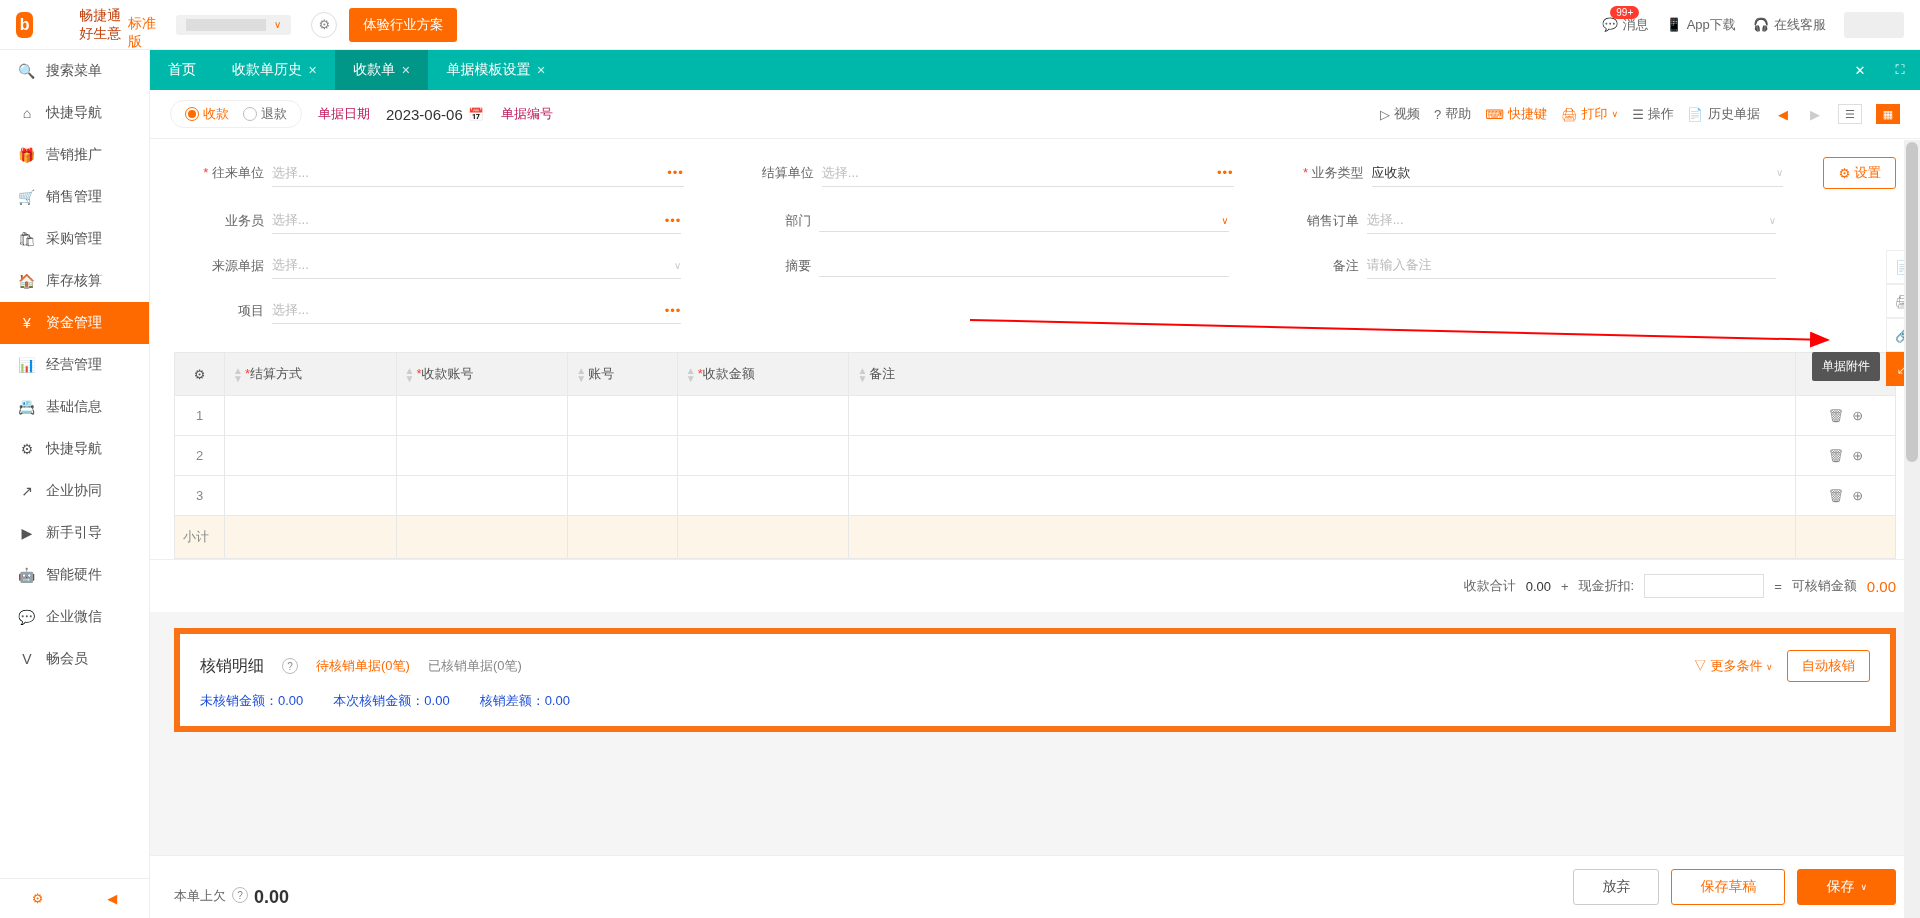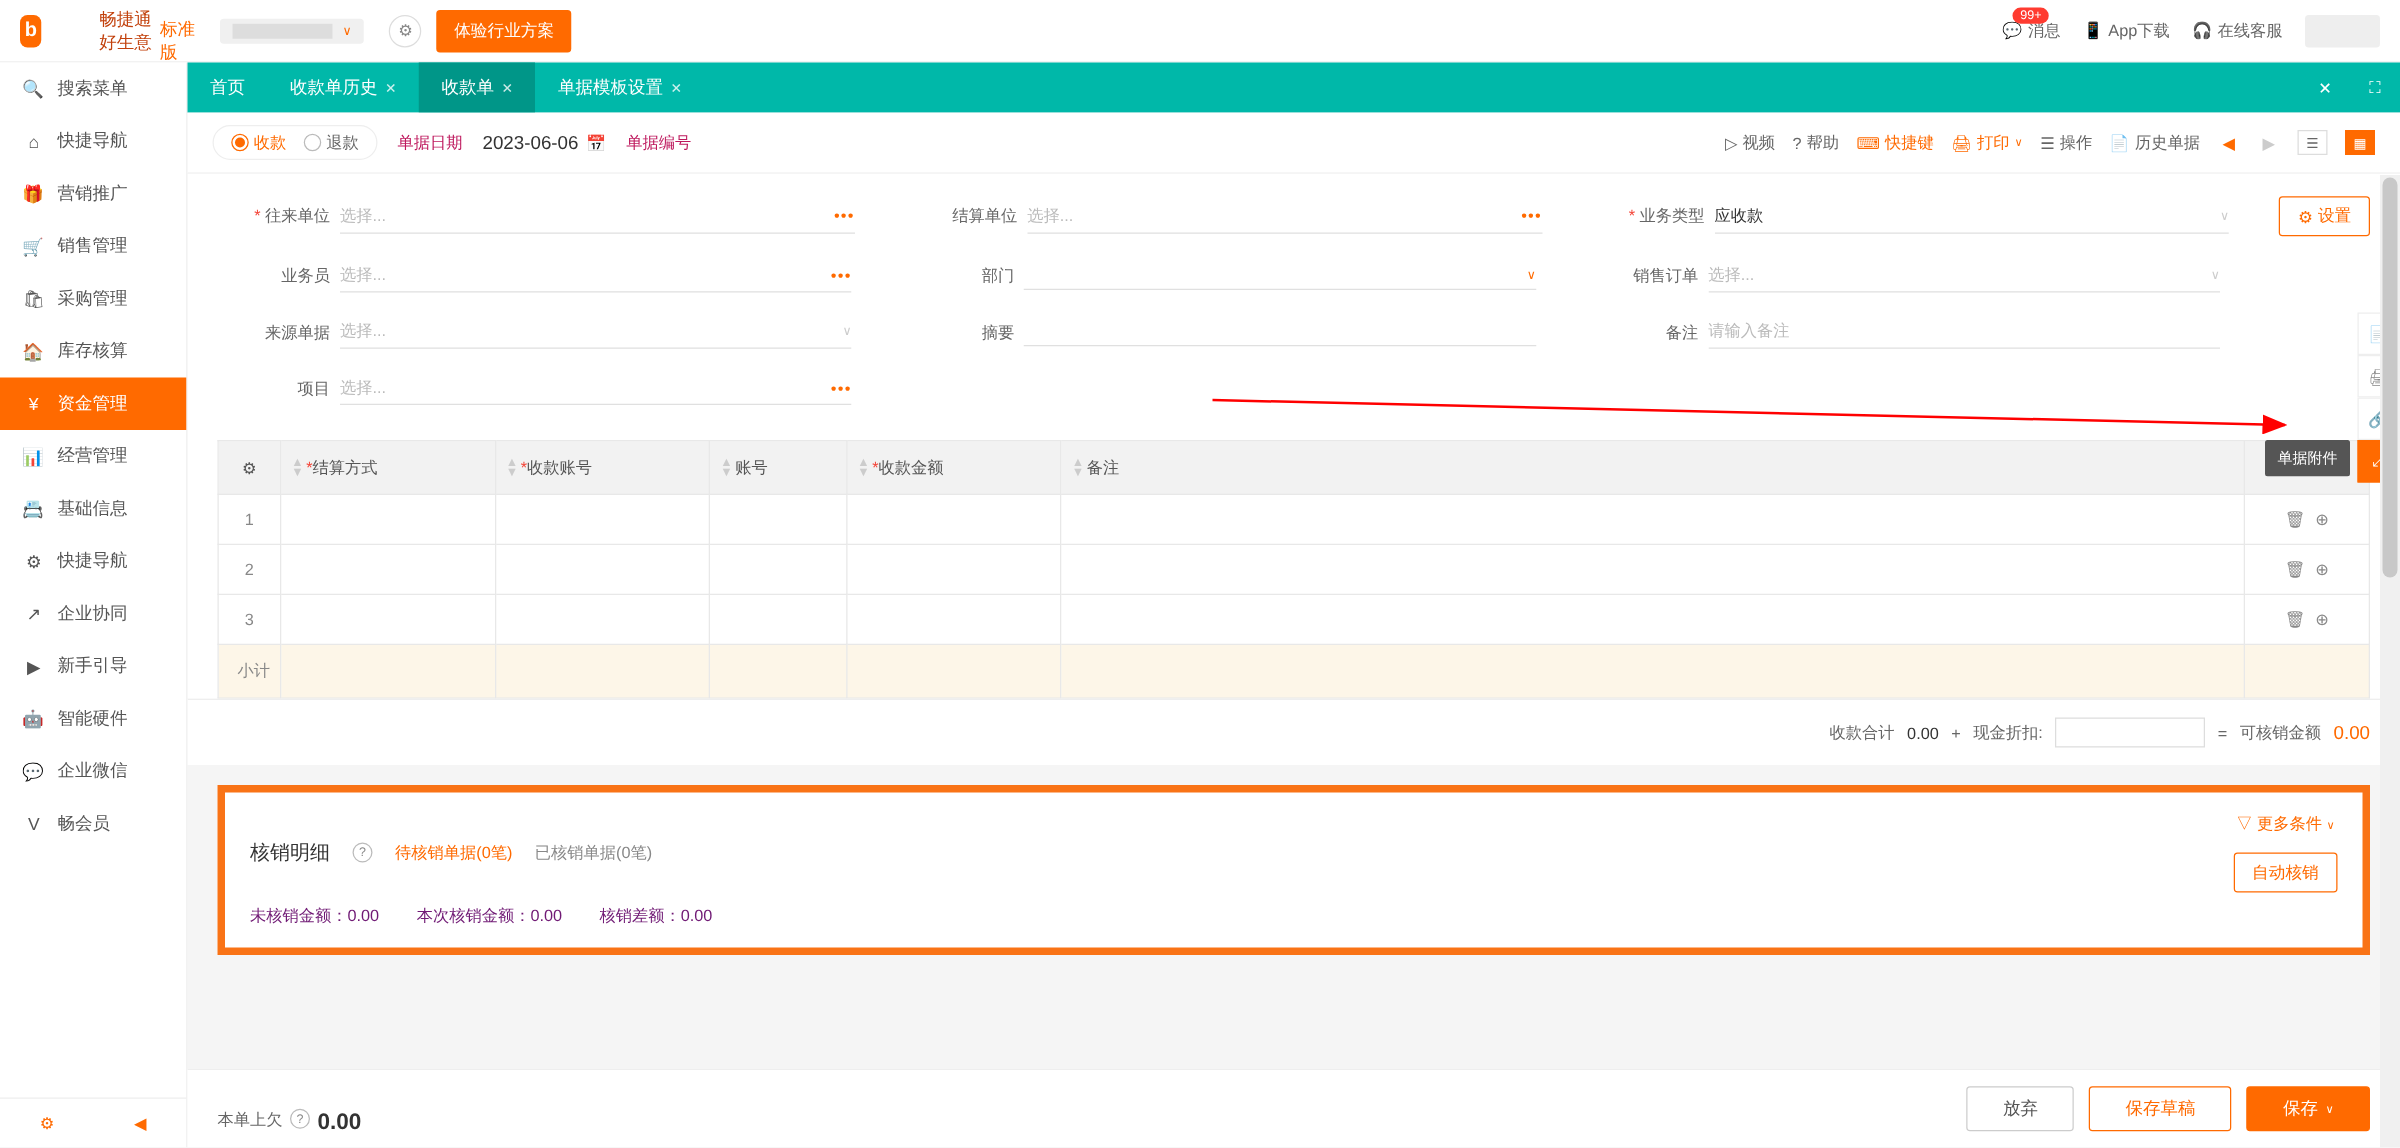--- a/index.html
+++ b/index.html
@@ -78,38 +78,38 @@
 
 .table-wrap { padding: 0 24px; background:#fff; }
 table { width:100%; border-collapse:collapse; }
 th, td { border:1px solid #e8e8e8; padding: 12px 8px; font-size:13px; }
 th { background:#f2f2f2; color:#555; font-weight:normal; text-align:left; }
 th .sort { color:#ccc; font-size:10px; display:inline-block; line-height:8px; vertical-align:middle; margin-right:2px; }
 th .req { color:#f44336; }
 .row-idx { text-align:center; width:50px; color:#888; }
 .op-cell { text-align:center; width:100px; color:#888; }
 .op-cell .ic { cursor:pointer; padding:0 4px; }
-tr.subtotal td { background:#fdf6e8; color:#888;text-align:right; }
+tr.subtotal td { background:#fdf6e8; color:#888; }
 .gear-th { text-align:center; width:50px; }
 
 
 .summary { background:#fff; padding: 14px 24px; display:flex; justify-content:flex-end; align-items:center; gap: 10px; color:#666; border-top:1px solid #eee; }
 .summary .val { color:#333; }
 .summary .box-in { border:1px solid #ddd; width:120px; height:24px; }
 .summary .total { color:#ff6a00; font-size:15px; }
 
 
 .card { background:#fff; margin: 16px 24px 0; padding: 16px 20px; border:6px solid #f97316; }
 .card-head { display:flex; align-items:center; gap: 18px; margin-bottom:10px; }
 .card-title { font-size:16px; }
 .help-c { width:16px; height:16px; border:1px solid #bbb; border-radius:50%; display:inline-flex; align-items:center; justify-content:center; font-size:10px; color:#888; }
 .chip { color:#ff6a00; cursor:pointer; }
 .chip.gray { color:#888; }
-.card-stats { display:flex; gap: 30px; color:#701a75; margin-top:8px; }
-.card-right { margin-left:auto; display:flex; align-items:center; gap:14px;flex-direction:column; }
+.card-stats { display:flex; gap: 30px; color:#1d4ed8; margin-top:8px; }
+.card-right { margin-left:auto; display:flex; align-items:center; gap:14px; }
 
 
 .footer { position:absolute; bottom:0; left:0; right:0; background:#fff; border-top:1px solid #eee; padding: 10px 24px; display:flex; align-items:center; gap:12px; }
 .footer .left { display:flex; gap:6px; color:#666;margin-top:21px; }
 .footer .amt { font-size:18px; font-weight:bold; color:#333; }
 .footer .actions { margin-left:auto; display:flex; gap:12px; }
 .btn { padding:8px 28px; border-radius:3px; cursor:pointer; font-size:14px; }
 .btn-default { background:#fff; border:1px solid #ccc; color:#555; }
 .btn-outline-o { background:#fff; border:1px solid #ff6a00; color:#ff6a00; }
 .btn-primary { background:#ff6a00; border:1px solid #ff6a00; color:#fff; display:flex; align-items:center; gap:6px; }

